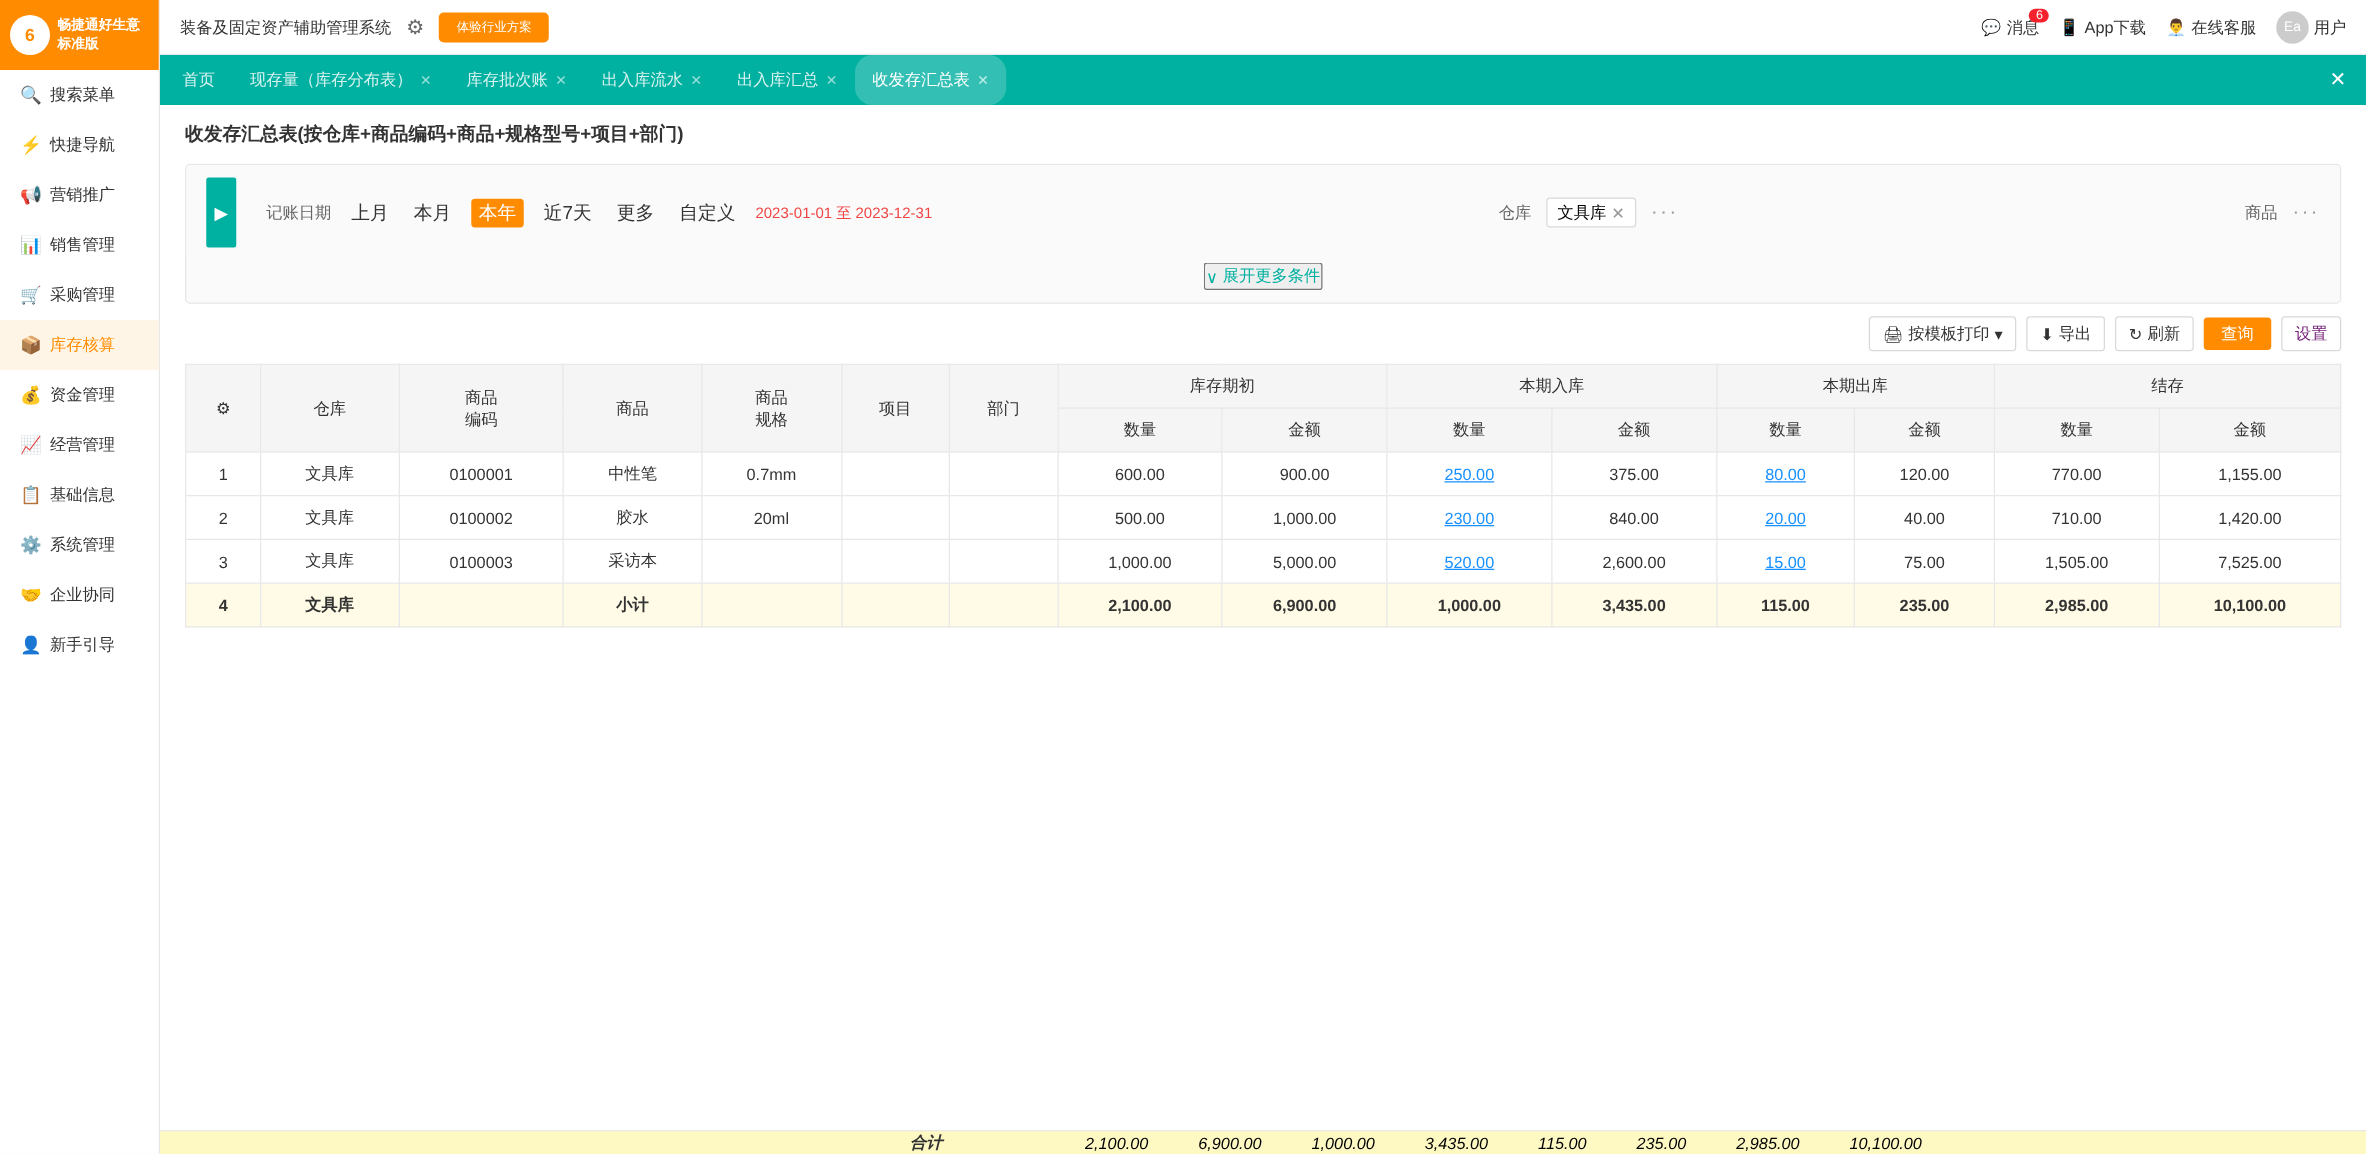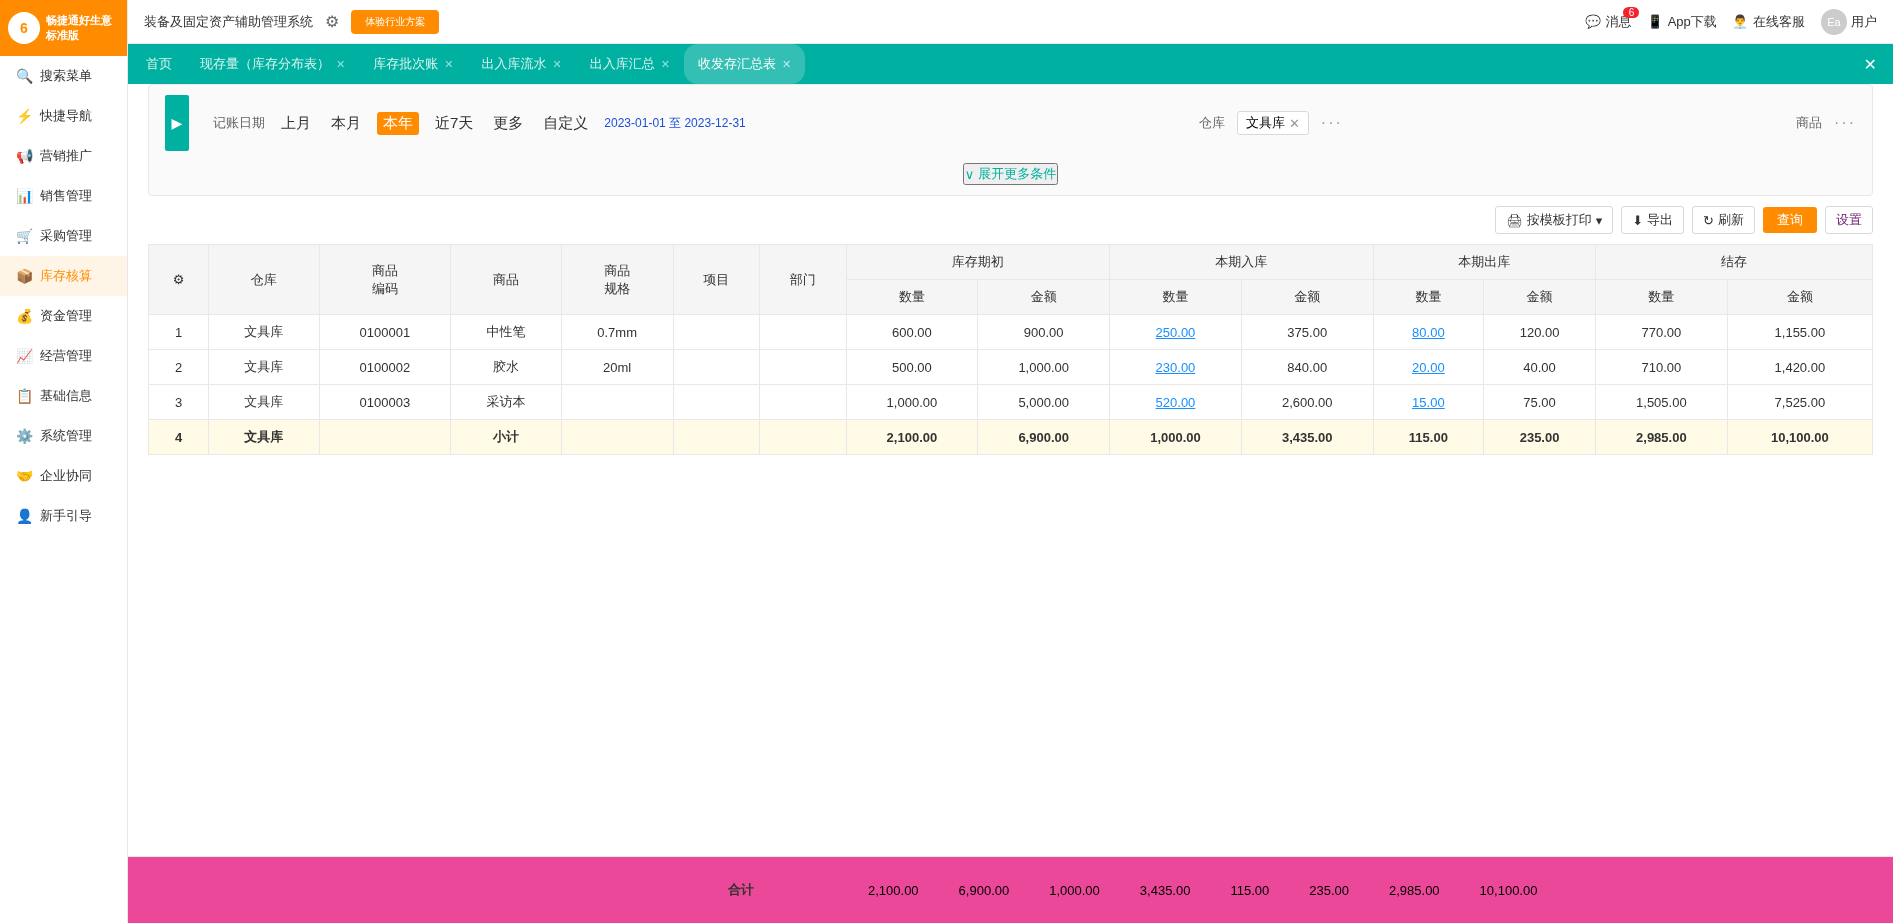--- a/index.html
+++ b/index.html
@@ -120,21 +120,21 @@
       margin: 0 20px;
       background: #fafafa;
       display: flex;
       flex-direction: column;
       gap: 8px;
     }
     .filter-row { display: flex; align-items: center; gap: 12px; }
     .filter-label { color: #666; font-size: 13px; }
     .date-btn { background: none; border: none; cursor: pointer; color: #333; font-size: 15px; padding: 2px 4px; }
     .date-btn.active { background: #ff8c00; color: white; border-radius: 3px; padding: 2px 6px; }
-    .date-range { color: #1d4ed8; font-size: 12px; }
+    .date-range { color: #ef4444; font-size: 12px; }
     .filter-tag { display: flex; align-items: center; gap: 4px; background: white; border: 1px solid #d9d9d9; padding: 2px 8px; border-radius: 3px; font-size: 13px; }
     .filter-tag .tag-close { cursor: pointer; color: #999; }
     .filter-dots { color: #999; cursor: pointer; font-size: 16px; letter-spacing: 2px; }
     .expand-btn { color: #00b0a0; cursor: pointer; font-size: 13px; display: flex; align-items: center; gap: 4px; margin: 4px auto 0; }
 
     
     .toolbar {
       display: flex;
       justify-content: flex-end;
       align-items: center;
@@ -189,25 +189,26 @@
     }
     tbody tr.subtotal td { background: #fffbe6; font-weight: bold; }
     .link-text { color: #1890ff; text-decoration: underline; cursor: pointer; }
 
     
     .table-footer {
       position: fixed;
       bottom: 0;
       left: 128px;
       right: 0;
-      background: #ec4899;
+      background: #fef9c3;
       border-top: 1px solid #e8e8e8;
-      padding: 24px 20px;
-      display: flex;
-      align-items: center;
+      padding: 0 20px;
+      display: flex;
+      align-items: center;
+      font-style: italic;
     }
     .footer-label { min-width: 120px; font-weight: bold; color: #333; }
 
     .arrow-btn {
       width: 24px; height: 56px;
       background: #00b0a0;
       color: white;
       border: none;
       cursor: pointer;
       display: flex; align-items: center; justify-content: center;
@@ -329,20 +330,23 @@
       <span class="tab-close">✕</span>
     </div>
     <div class="tab-item active" style="background:rgba(255,255,255,0.2);">
       <span>收发存汇总表</span>
       <span class="tab-close">✕</span>
     </div>
     <div class="tab-bar-close">✕</div>
   </div>
 
   <div class="content-area">
+    <div class="page-header">
+      <div class="page-title">收发存汇总表(按仓库+商品编码+商品+规格型号+项目+部门)</div>
+    </div>
 
     <div class="filter-bar">
       <div class="filter-row">
         <button class="arrow-btn">▶</button>
         <span class="filter-label">记账日期</span>
         <button class="date-btn">上月</button>
         <button class="date-btn">本月</button>
         <button class="date-btn active">本年</button>
         <button class="date-btn">近7天</button>
         <button class="date-btn">更多</button>

